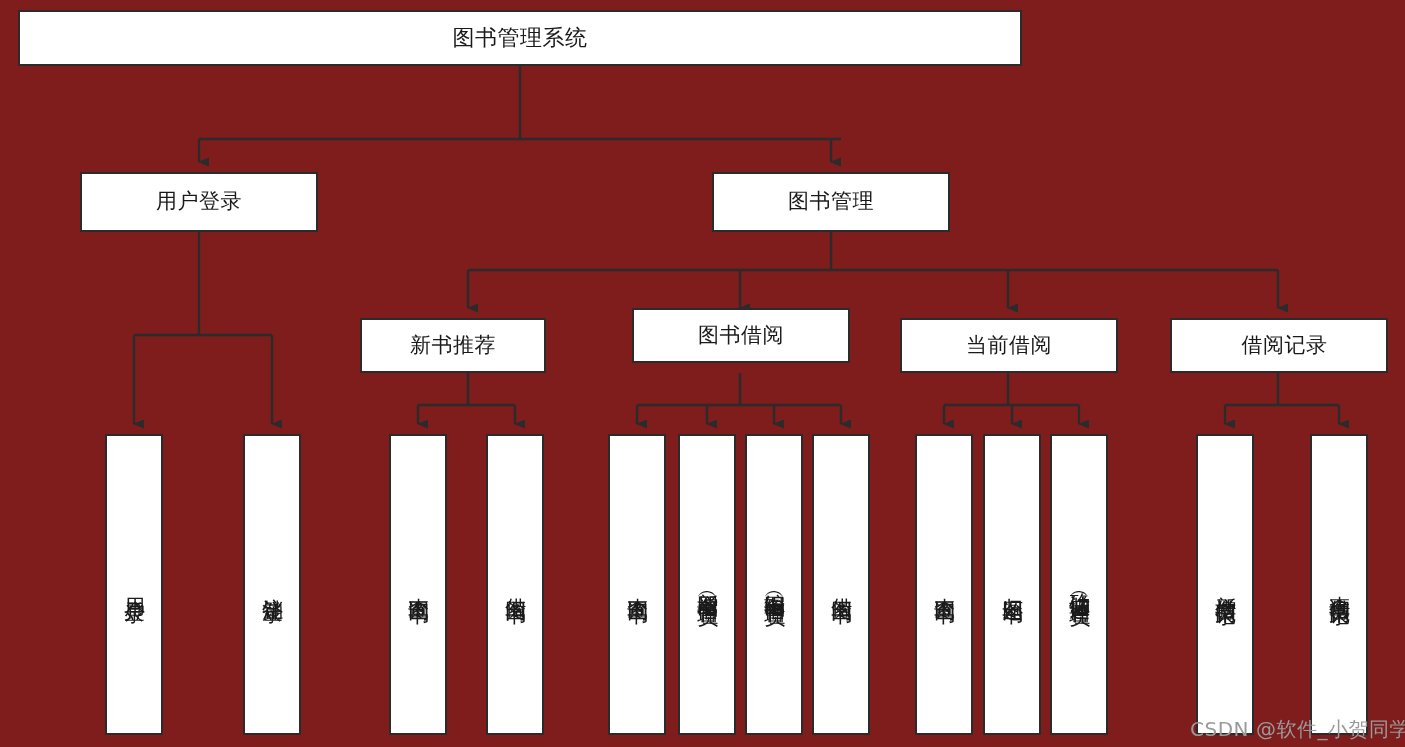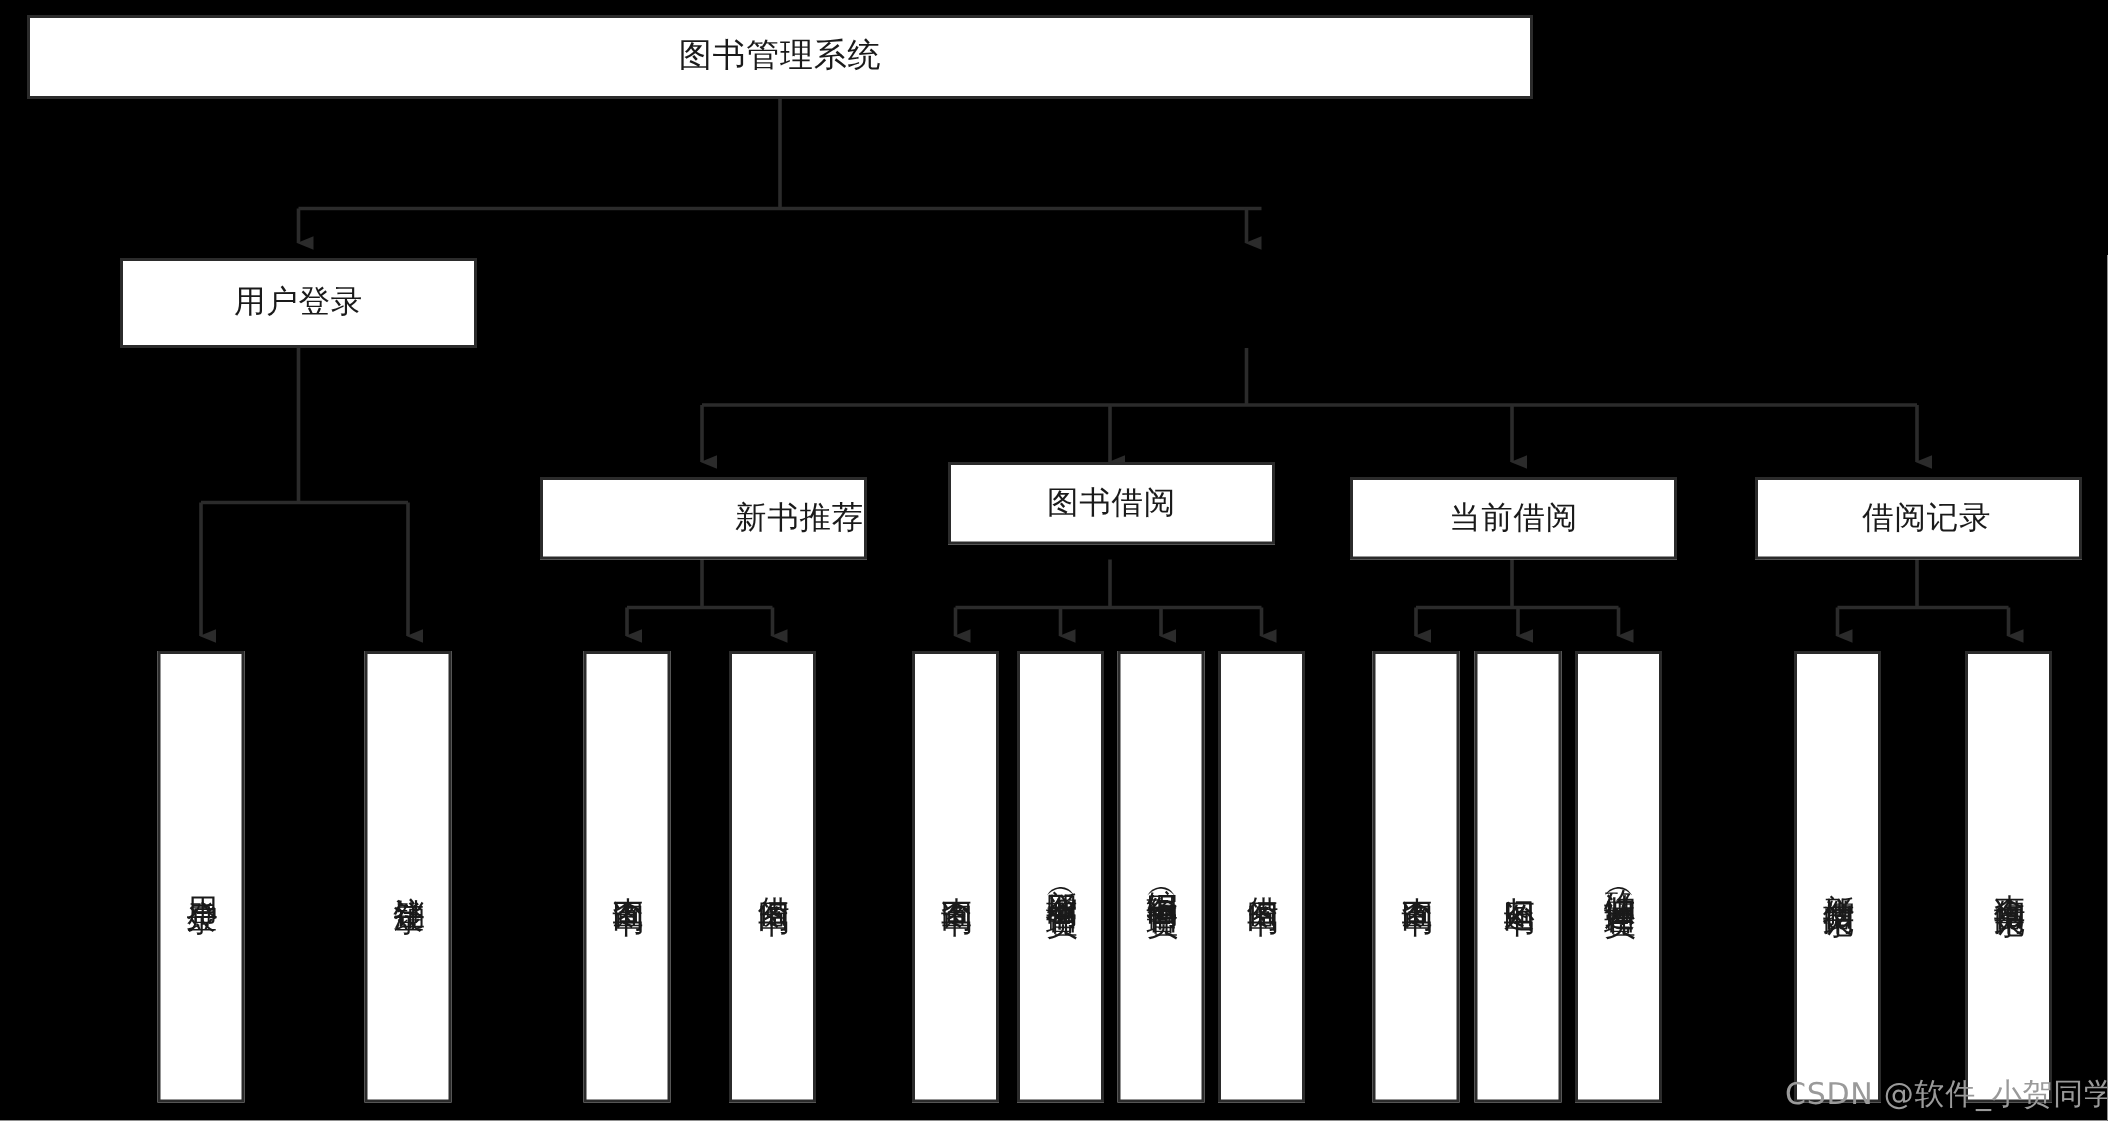--- a/index.html
+++ b/index.html
@@ -7,21 +7,21 @@
     padding: 0;
     background: #ffffff;
   }
   body {
     font-family: "DejaVu Sans", "Liberation Sans", sans-serif;
   }
   #diagram-root {
     position: relative;
     width: 1405px;
     height: 747px;
-    background: #000000;
+    background: #7f1d1d;
     overflow: hidden;
   }
   svg.edges {
     position: absolute;
     left: 0;
     top: 0;
     width: 1405px;
     height: 747px;
   }
   .node {
@@ -121,22 +121,25 @@
     </g>
   </svg>
 
   <div class="node horizontal root" style="left:18px; top:10px; width:1004px; height:56px;">
     <span class="node-label">图书管理系统</span>
   </div>
 
   <div class="node horizontal" style="left:80px; top:172px; width:238px; height:60px;">
     <span class="node-label">用户登录</span>
   </div>
+  <div class="node horizontal" style="left:712px; top:172px; width:238px; height:60px;">
+    <span class="node-label">图书管理</span>
+  </div>
 
-  <div class="node horizontal" style="left:360px; top:318px; width:218px; height:55px;justify-content:flex-end;">
+  <div class="node horizontal" style="left:360px; top:318px; width:186px; height:55px;">
     <span class="node-label">新书推荐</span>
   </div>
   <div class="node horizontal" style="left:632px; top:308px; width:218px; height:55px;">
     <span class="node-label">图书借阅</span>
   </div>
   <div class="node horizontal" style="left:900px; top:318px; width:218px; height:55px;">
     <span class="node-label">当前借阅</span>
   </div>
   <div class="node horizontal" style="left:1170px; top:318px; width:218px; height:55px;padding-left:11px;">
     <span class="node-label">借阅记录</span>

